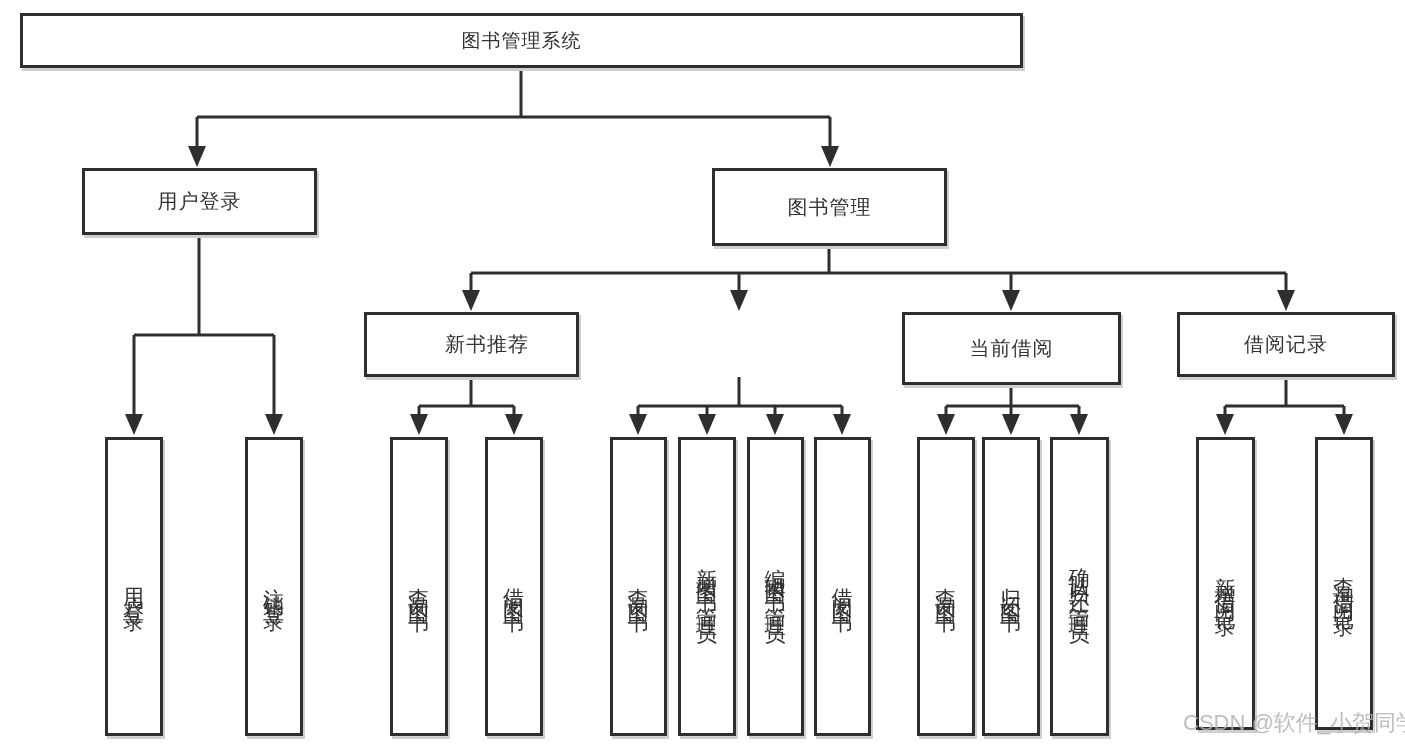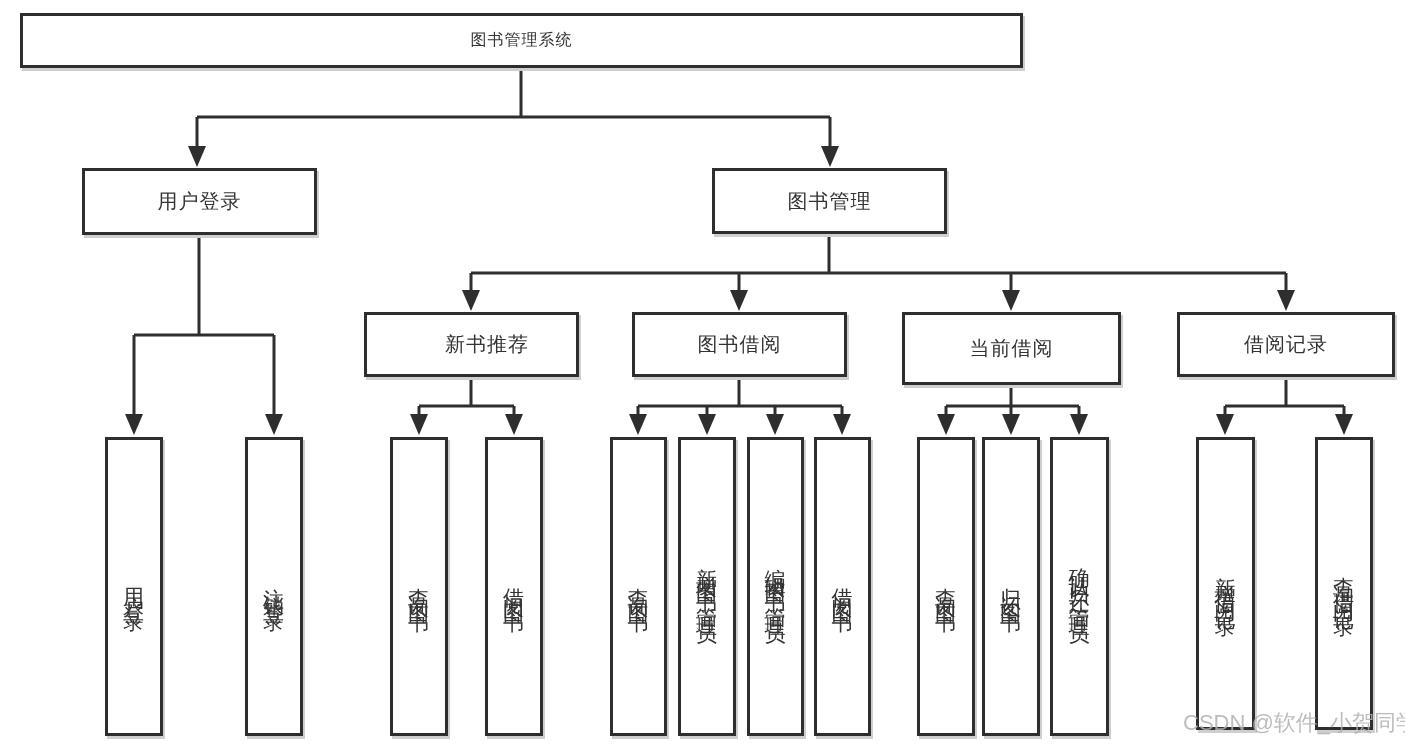--- a/index.html
+++ b/index.html
@@ -8,21 +8,21 @@
     font-family:"Liberation Sans","DejaVu Sans",sans-serif; overflow:hidden;
   }
   svg.connectors { position:absolute; left:0; top:0; width:1405px; height:747px; }
   .node {
     position:absolute; box-sizing:border-box; background:#ffffff;
     border:3px solid #2e2e2e; box-shadow:2px 3px 0 #cfcfcf;
     display:flex; align-items:center; justify-content:center;
     color:#333333;
   }
   .hlabel { font-size:20px; letter-spacing:1px; white-space:nowrap; }
-  .root .hlabel { font-size:16px; }
+  .root .hlabel { font-size:19px; }
   .vnode span {
     writing-mode:vertical-rl; text-orientation:mixed;
     font-size:21px; letter-spacing:8px; line-height:1.0; color:#333333;
   }
   .watermark {
     position:absolute; left:1183px; top:708px; z-index:5;
     font-size:22px; color:#b5b0b0; opacity:0.85; white-space:nowrap;
     letter-spacing:0px;
   }
 </style>
@@ -71,29 +71,26 @@
     </g>
   </svg>
 
   <div class="node root" style="left:20px;top:13px;width:1003px;height:55px;">
     <span class="hlabel">图书管理系统</span>
   </div>
 
   <div class="node" style="left:82px;top:168px;width:235px;height:67px;">
     <span class="hlabel">用户登录</span>
   </div>
-  <div class="node" style="left:712px;top:168px;width:235px;height:66px;">
+  <div class="node" style="left:712px;top:168px;width:235px;height:78px;">
     <span class="hlabel">图书管理</span>
   </div>
 
   <div class="node" style="left:364px;top:312px;width:215px;height:65px;padding-left:31px;">
     <span class="hlabel">新书推荐</span>
-  </div>
-  <div class="node" style="left:632px;top:312px;width:215px;height:65px;">
-    <span class="hlabel">图书借阅</span>
   </div>
   <div class="node" style="left:902px;top:312px;width:219px;height:73px;">
     <span class="hlabel">当前借阅</span>
   </div>
   <div class="node" style="left:1177px;top:312px;width:218px;height:65px;">
     <span class="hlabel">借阅记录</span>
   </div>
 
   <div class="node vnode" style="left:105px;top:437px;width:58px;height:299px;">
     <span>用户登录</span>

